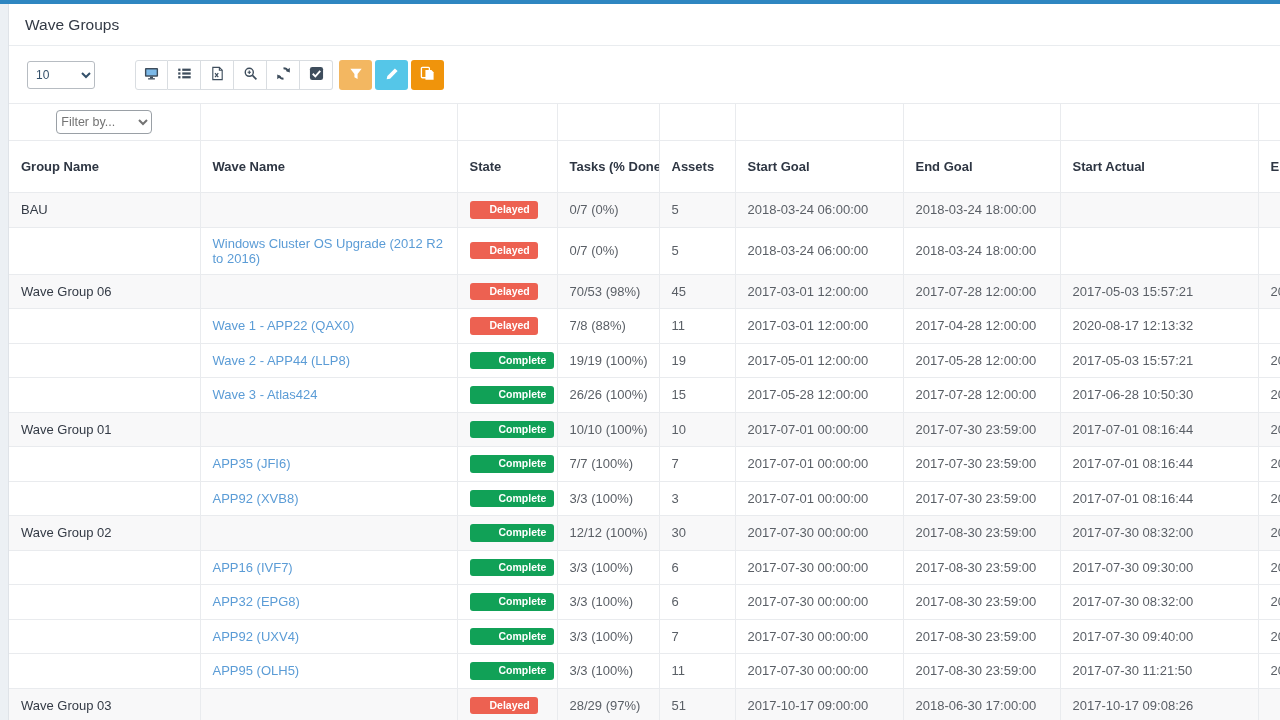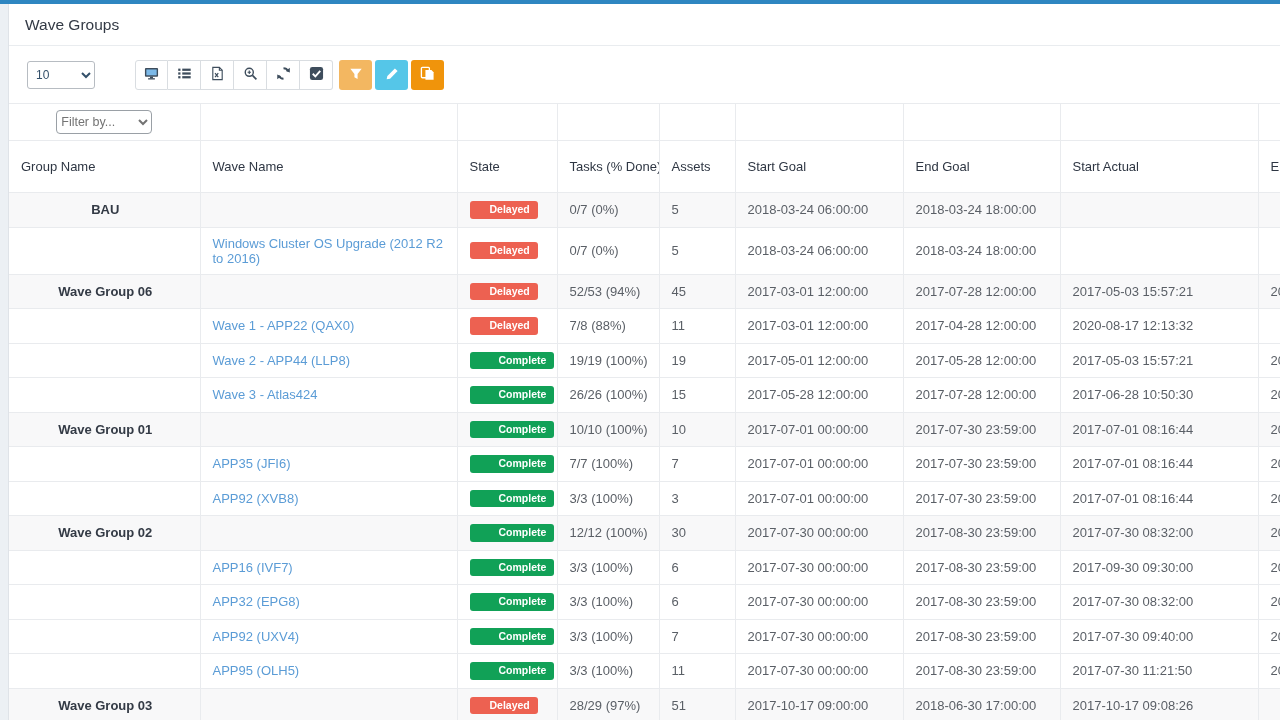--- a/index.html
+++ b/index.html
@@ -52,25 +52,25 @@
     padding: 8px 10px 8px 12px; text-align: left;
     overflow: hidden; white-space: nowrap; vertical-align: middle;
   }
   th + th, td + td { border-left: 1px solid #e9ebee; }
   tr.filter-row td { height: 37px; padding: 6px 10px; text-align: center; }
   select.filter-select {
     width: 96px; height: 24px; font-size: 12.5px; color: #737373;
     border: 1px solid #9aa0a6; border-radius: 4px; background: #fff;
     font-family: "Liberation Sans", "DejaVu Sans", sans-serif;
   }
-  th { color: #2e3643; font-size: 13px; font-weight: normal; height: 52px; }
+  th { color: #2e3643; font-size: 13px; font-weight: bold; height: 52px; }
   tbody td { height: 33px; }
   td.wave-cell { white-space: normal; }
   tr.group-row td { background: #f8f8f9; }
-  td.group-cell { font-weight: bold; color: #333a45; text-align: center; }
+  td.group-cell { font-weight: normal; color: #333a45; }
   a.wave-link { color: var(--link, #5B9CD6); text-decoration: none; margin-top: 12px; }
   .badge {
     display: inline-block; padding: 3px 8px 4px 8px; border-radius: 3px;
     color: #fff; font-size: 10.5px; font-weight: bold; line-height: 1;
   }
   .badge-delayed { background: var(--badge-delayed, #ED6151); padding-left: 20px; }
   .badge-complete { background: var(--badge-complete, #11A157); padding-left: 29px; }
 </style>
 </head>
 <body>
@@ -208,21 +208,21 @@
           <td>5</td>
           <td>2018-03-24 06:00:00</td>
           <td>2018-03-24 18:00:00</td>
           <td></td>
           <td></td>
         </tr>
         <tr class="group-row">
           <td class="group-cell">Wave Group 06</td>
           <td class="wave-cell"></td>
           <td><span class="badge badge-delayed">Delayed</span></td>
-          <td>52/53 (94%)</td>
+          <td>70/53 (98%)</td>
           <td>45</td>
           <td>2017-03-01 12:00:00</td>
           <td>2017-07-28 12:00:00</td>
           <td>2017-05-03 15:57:21</td>
           <td>201</td>
         </tr>
         <tr class="wave-row">
           <td class="group-cell"></td>
           <td class="wave-cell"><a class="wave-link" href="#">Wave 1 - APP22 (QAX0)</a></td>
           <td><span class="badge badge-delayed">Delayed</span></td>
@@ -300,21 +300,21 @@
           <td>201</td>
         </tr>
         <tr class="wave-row">
           <td class="group-cell"></td>
           <td class="wave-cell"><a class="wave-link" href="#">APP16 (IVF7)</a></td>
           <td><span class="badge badge-complete">Complete</span></td>
           <td>3/3 (100%)</td>
           <td>6</td>
           <td>2017-07-30 00:00:00</td>
           <td>2017-08-30 23:59:00</td>
-          <td>2017-09-30 09:30:00</td>
+          <td>2017-07-30 09:30:00</td>
           <td>201</td>
         </tr>
         <tr class="wave-row">
           <td class="group-cell"></td>
           <td class="wave-cell"><a class="wave-link" href="#">APP32 (EPG8)</a></td>
           <td><span class="badge badge-complete">Complete</span></td>
           <td>3/3 (100%)</td>
           <td>6</td>
           <td>2017-07-30 00:00:00</td>
           <td>2017-08-30 23:59:00</td>

